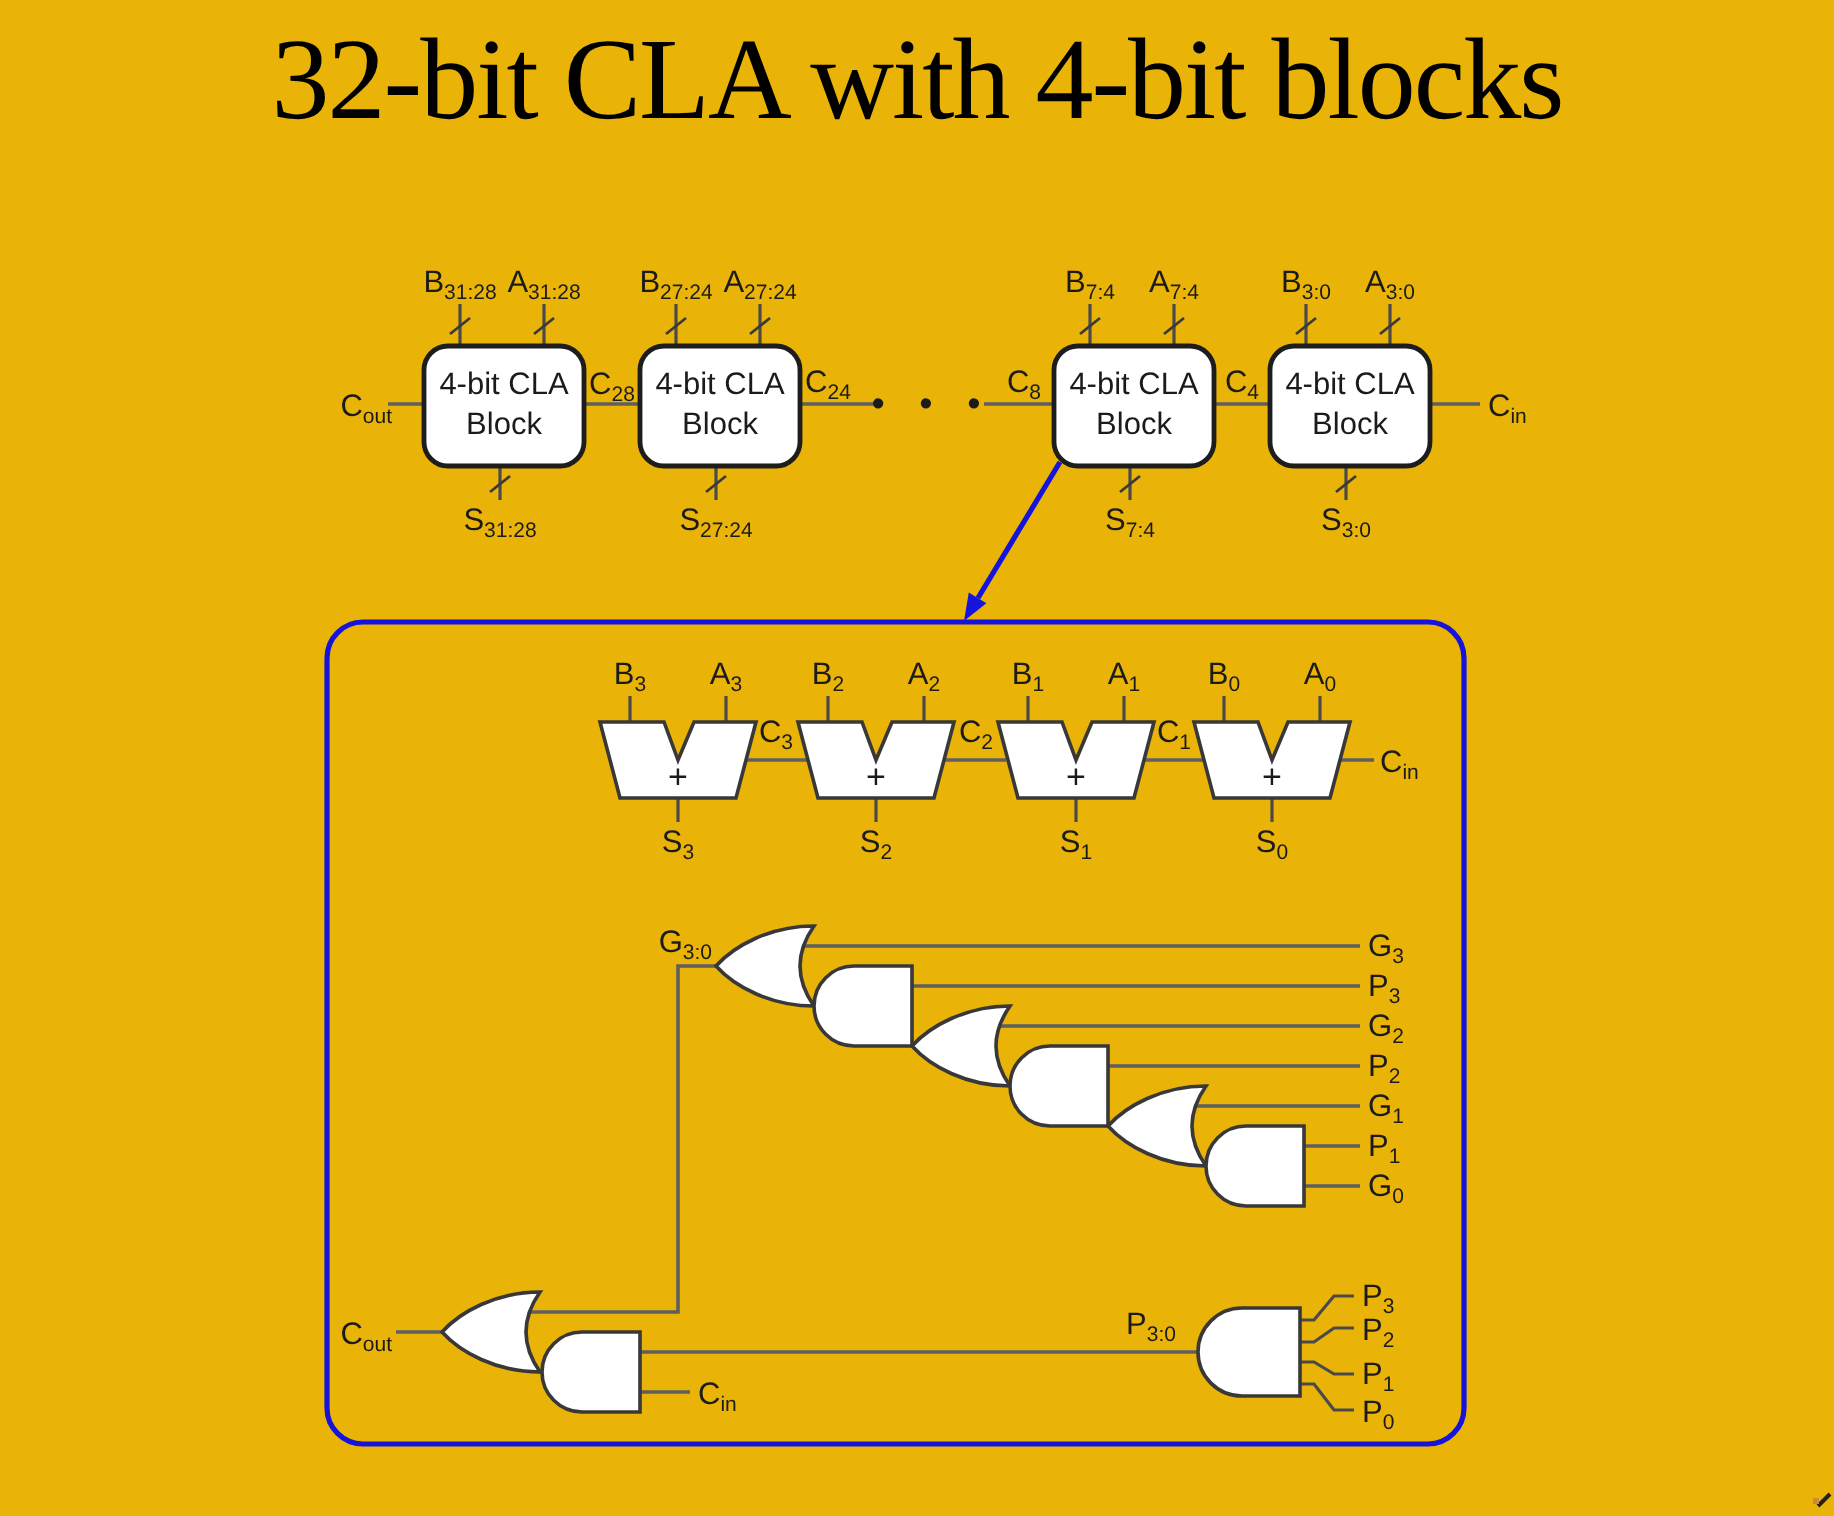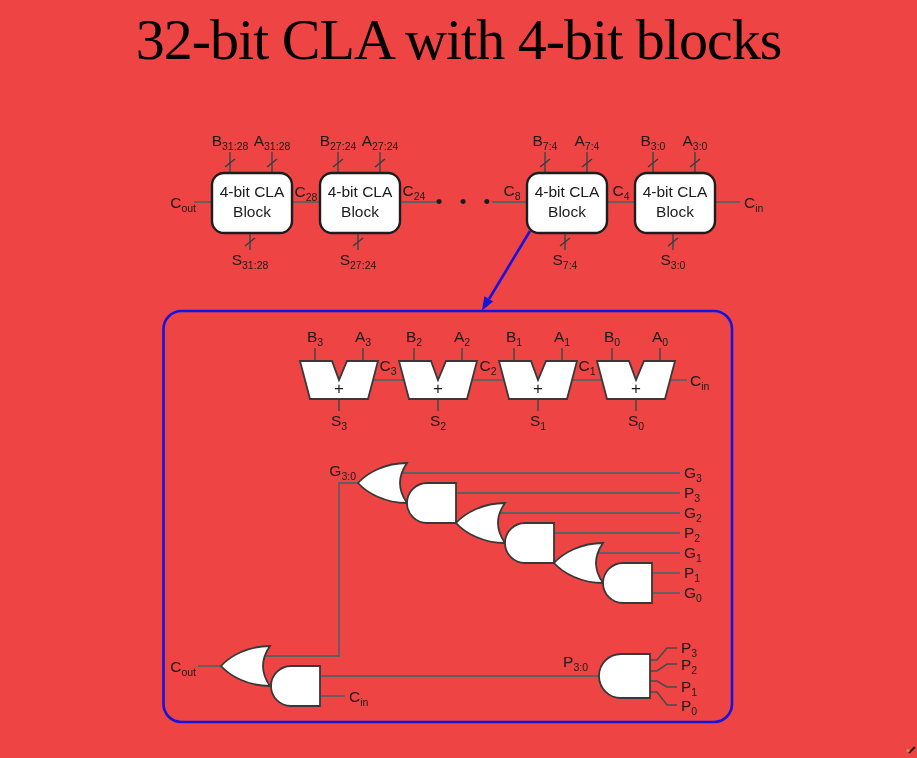--- a/index.html
+++ b/index.html
@@ -1,16 +1,16 @@
 <!DOCTYPE html>
 <html><head>
 <meta charset="utf-8">
 <style>
   html,body{margin:0;padding:0;background:#fff;}
-  .page{position:relative;width:917px;height:758px;overflow:hidden;background:#ef4444;}
+  .page{position:relative;width:917px;height:758px;overflow:hidden;background:#eab308;}
   .slide-title{
     position:absolute;top:6px;left:0;right:0;margin:0;
     text-align:center;font-family:"Liberation Serif",serif;
     font-weight:400;font-size:58px;color:#000;letter-spacing:-1px;
   }
   svg.diagram{position:absolute;left:0;top:0;}
   svg text{font-family:"Liberation Sans",sans-serif;fill:#1b1b1b;font-size:15.5px;}
   svg .sub{font-size:10.5px;}
   svg .plus{font-size:17px;}
   .wire{stroke:#5f5f5f;stroke-width:1.8;fill:none;}

